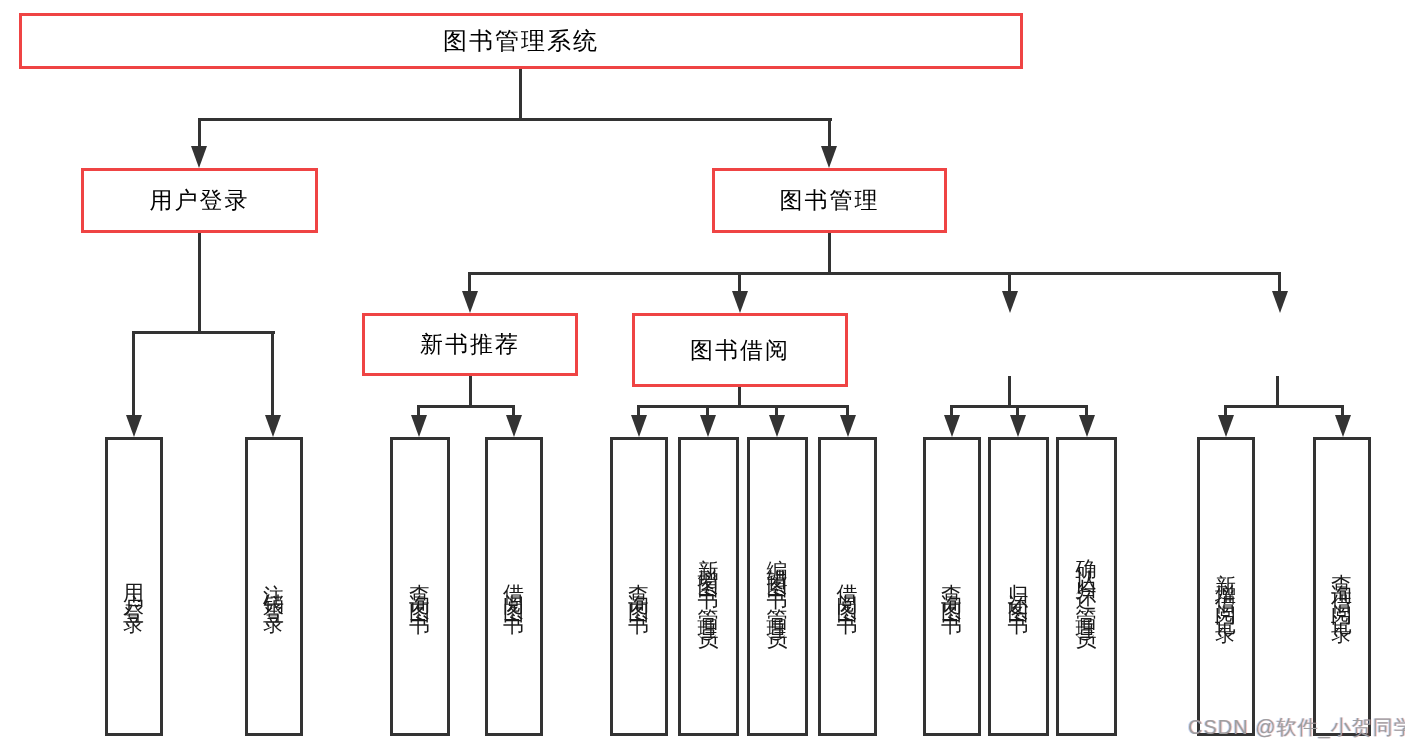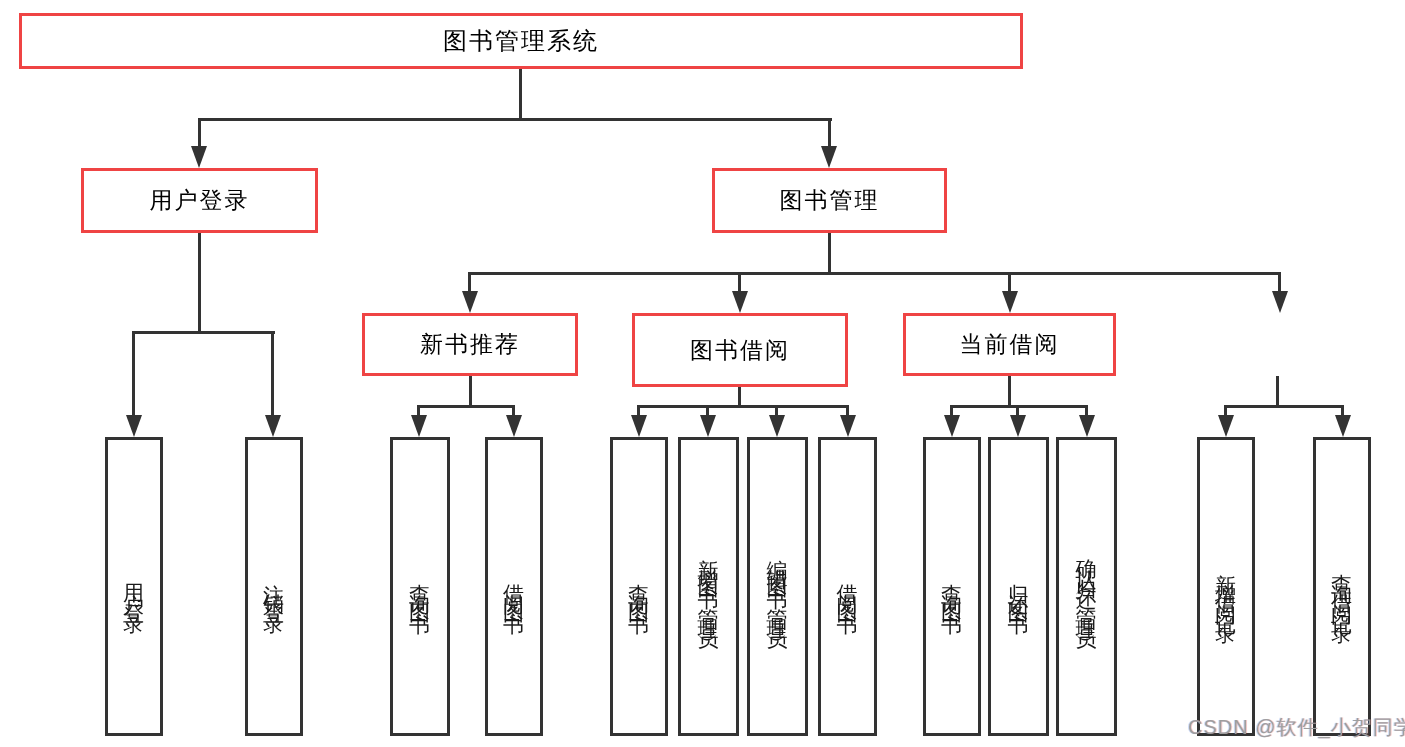--- a/index.html
+++ b/index.html
@@ -151,23 +151,20 @@
   <div class="node" style="left:712px; top:168px; width:235px; height:65px;">
     <span>图书管理</span>
   </div>
 
   <div class="node" style="left:362px; top:313px; width:216px; height:63px;">
     <span>新书推荐</span>
   </div>
   <div class="node" style="left:632px; top:313px; width:216px; height:74px;">
     <span>图书借阅</span>
   </div>
-  <div class="node" style="left:903px; top:313px; width:213px; height:63px;">
-    <span>当前借阅</span>
-  </div>
 
   <div class="leaf" style="left:105px; width:58px;">
     <span>用户登录</span>
   </div>
   <div class="leaf" style="left:245px; width:58px;">
     <span>注销登录</span>
   </div>
 
   <div class="leaf" style="left:390px; width:60px;">
     <span>查询图书</span>

